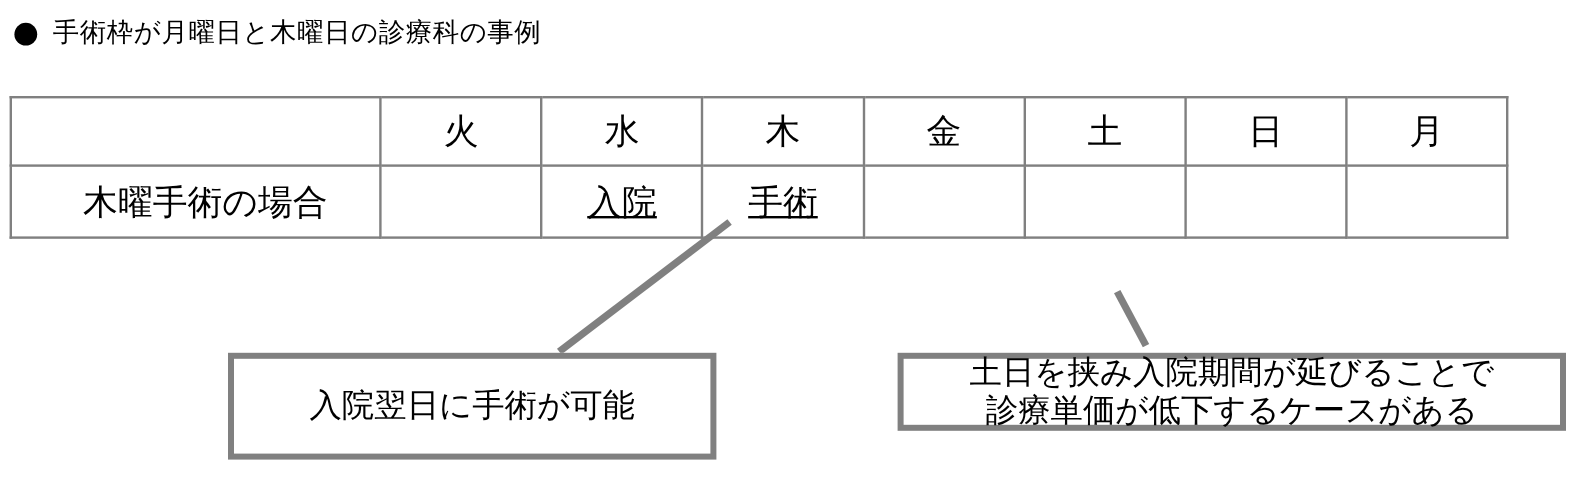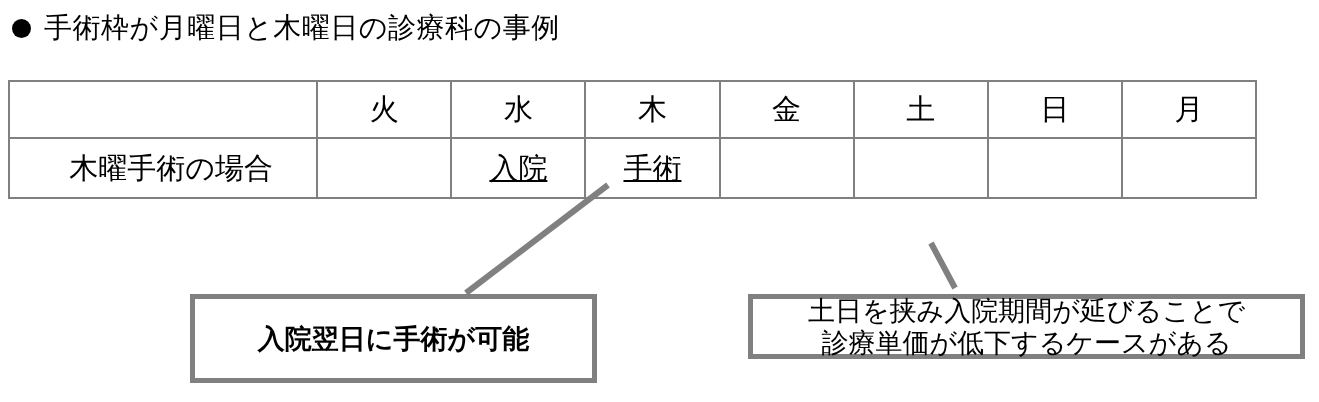--- a/index.html
+++ b/index.html
@@ -28,21 +28,21 @@
     height: 40px;
   }
   #title-bullet {
     width: 19px;
     height: 19px;
     border-radius: 50%;
     background: #000000;
     flex: 0 0 auto;
   }
   #title-text {
-    font-size: 28px;
+    font-size: 22px;
     line-height: 30px;
     letter-spacing: 0.5px;
     white-space: nowrap;
   }
 
   
   #schedule-table {
     position: absolute;
     left: 8px;
     top: 80px;
@@ -107,21 +107,20 @@
     display: flex;
     align-items: center;
     justify-content: center;
     text-align: center;
   }
   #callout-left {
     left: 190px;
     top: 294px;
     width: 407px;
     height: 89px;
-    font-weight: bold;
   }
   #callout-right {
     left: 748px;
     top: 294px;
     width: 557px;
     height: 65px;
   }
   .callout-text {
     font-size: 27px;
     line-height: 32px;

